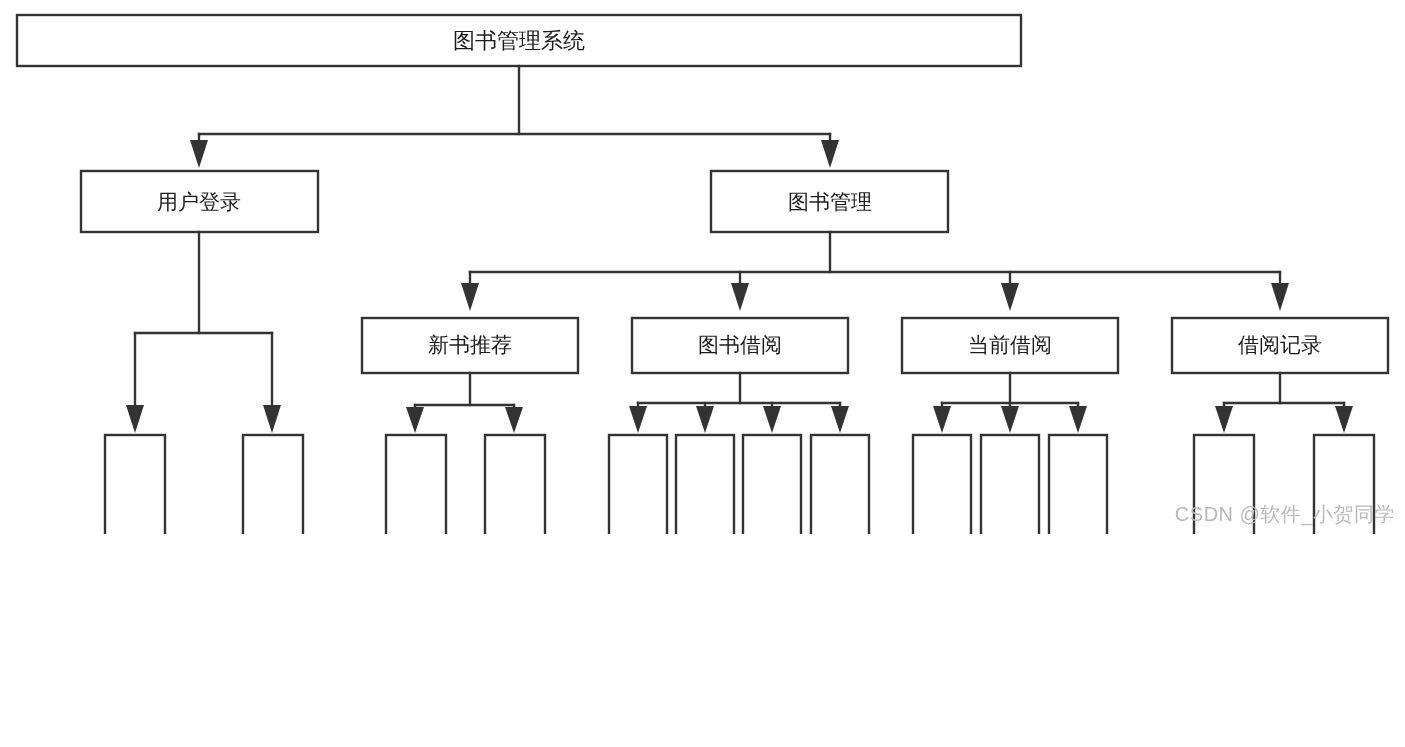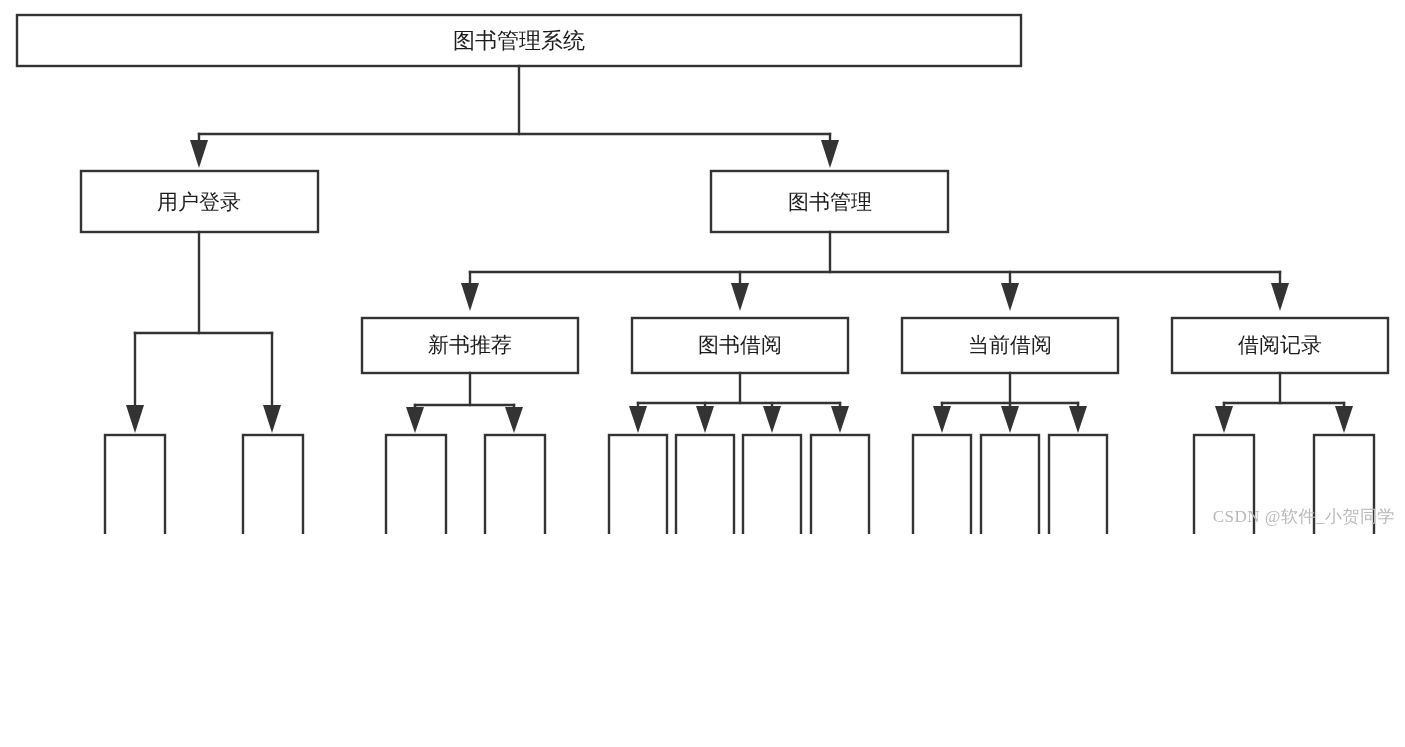--- a/index.html
+++ b/index.html
@@ -69,22 +69,22 @@
     display: flex;
     align-items: center;
     justify-content: center;
     white-space: nowrap;
     pointer-events: none;
   }
   .watermark {
     position: absolute;
     right: 10px;
     bottom: 6px;
-    font-family: Liberation Serif, serif;
-    font-size: 17px;
+    font-family: Liberation Sans, sans-serif;
+    font-size: 20px;
     color: #b9b9b9;
     letter-spacing: 0.5px;
     white-space: nowrap;
   }
 </style>
 </head>
 <body>
 
 <div id="diagram-root">
 

